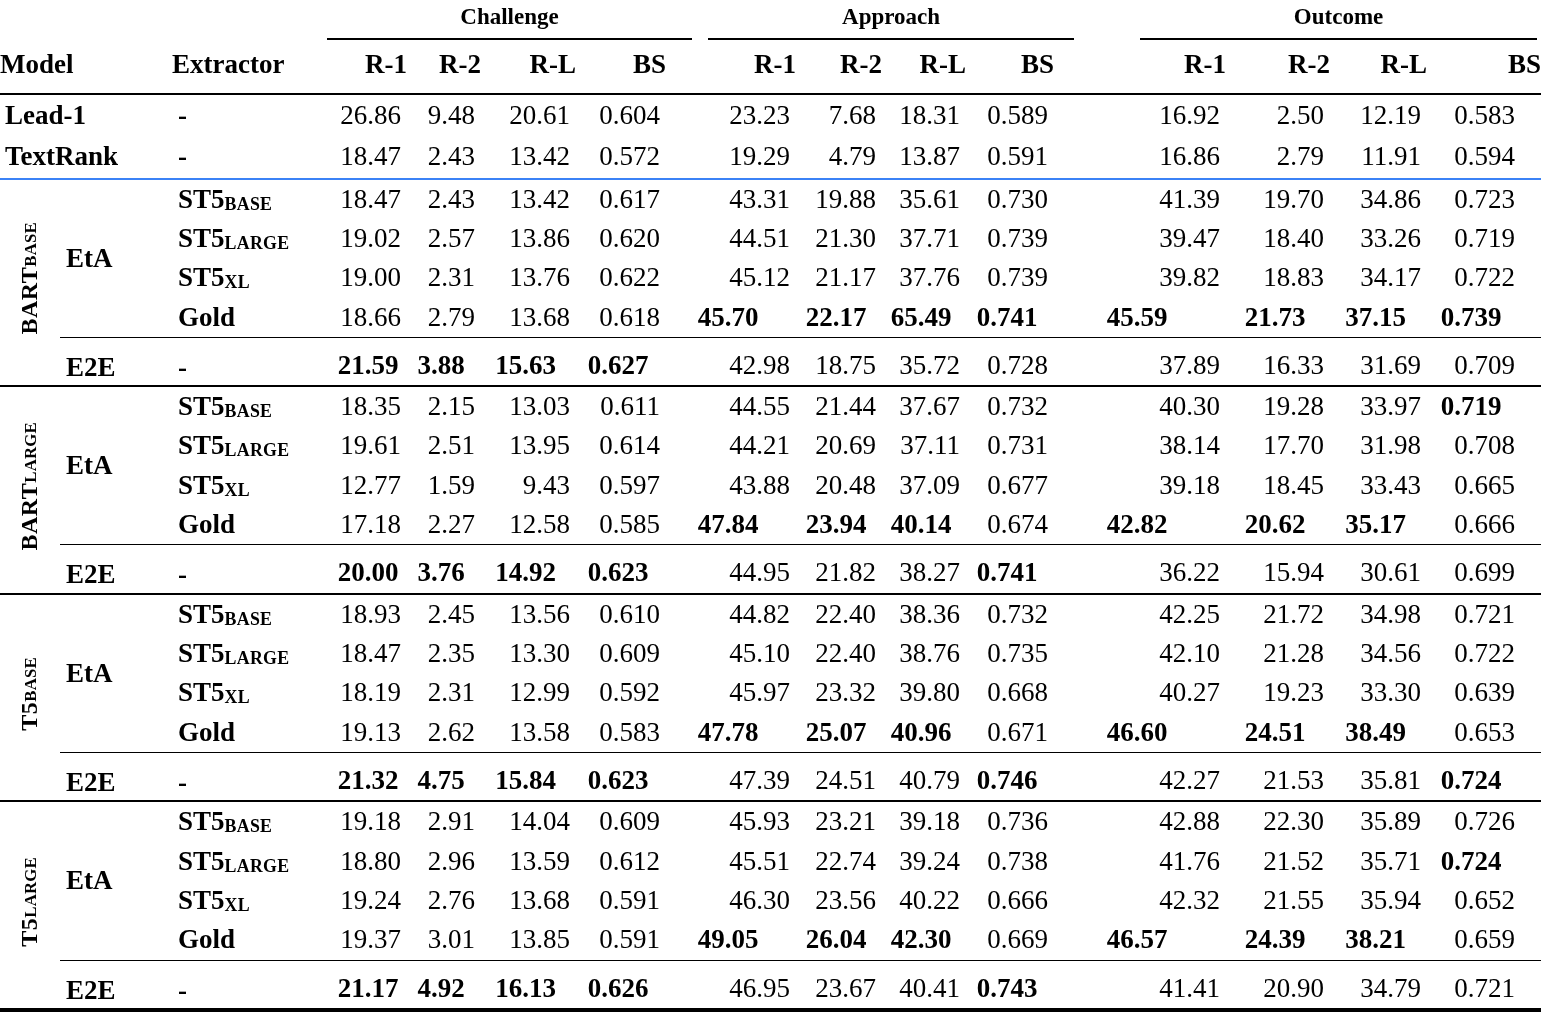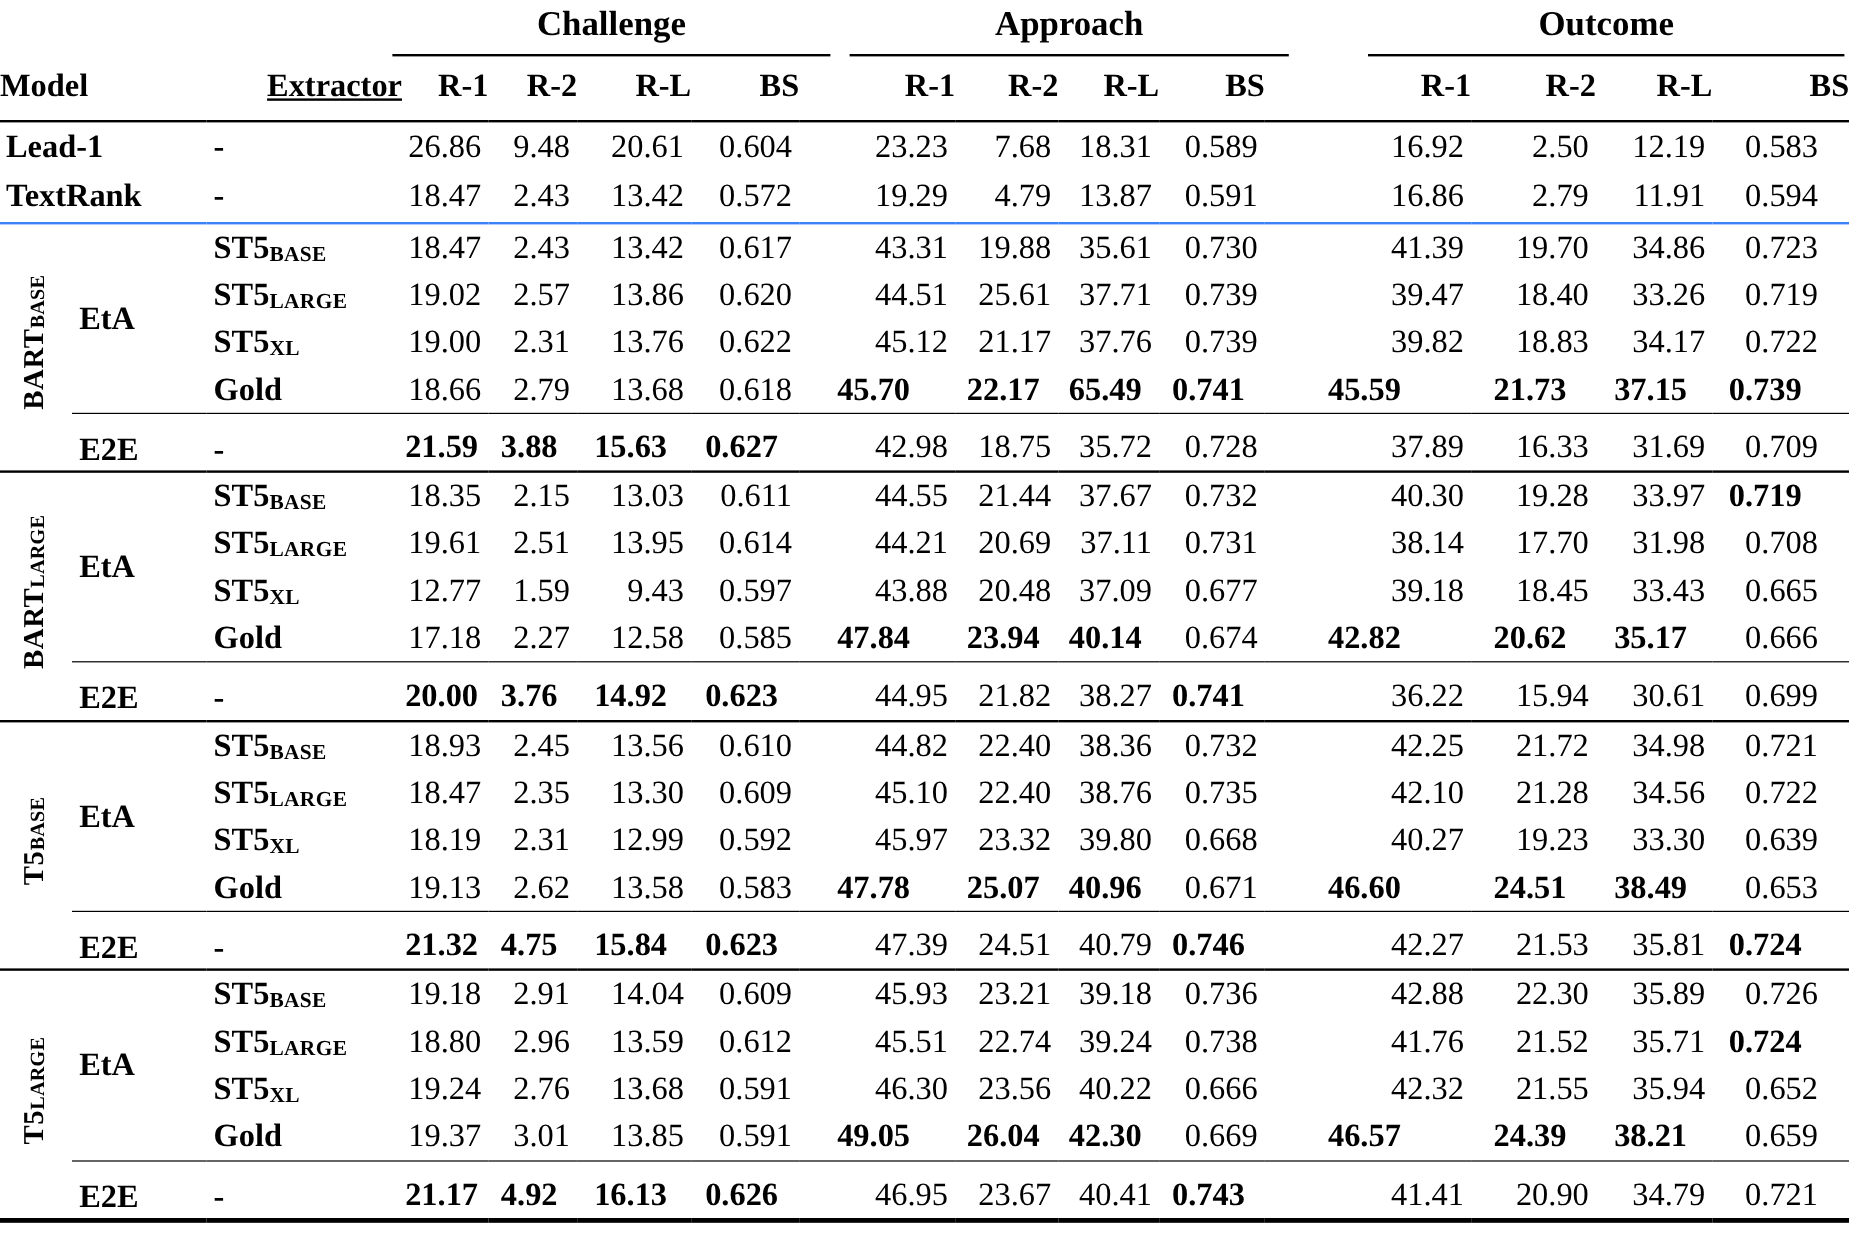--- a/index.html
+++ b/index.html
@@ -3,27 +3,27 @@
 <meta charset="utf-8">
 <style>
   html,body{margin:0;padding:0;}
   body{width:1541px;height:1034px;background:#ffffff;color:#000;
        font-family:"Liberation Serif","DejaVu Serif",serif;overflow:hidden;}
   table{border-collapse:collapse;table-layout:fixed;width:1541px;}
   td,th{padding:0;vertical-align:middle;font-size:27px;line-height:1.16;}
   
   thead .gh{padding:4px 0 0;vertical-align:bottom;}
   .cmid{border-bottom:2px solid #000;padding:0 0 7px;text-align:center;
-        font-weight:bold;font-size:29px;}
+        font-weight:bold;font-size:23px;}
   .cmid-c{margin-left:-8px;margin-right:-26px;}
   .cmid-a{margin-left:42px;margin-right:-20px;}
   .cmid-o{margin-left:86px;margin-right:4px;}
   .colhead th{border-bottom:2.5px solid #000;font-weight:bold;padding:9px 0 13px;}
   .model-h{text-align:left;padding-left:18px;margin-left:48px;}
-  .ext-h{text-align:right;padding-left:6px;text-decoration:underline;}
+  .ext-h{text-align:left;padding-left:6px;}
   .mh{text-align:right;padding-right:16px;}
   .mh-bs{padding-right:20px;}
   .mh-last{padding-right:40px;}
   
   .num{text-align:right;padding:4px 6px 4px 0;}
   .col-last{padding-right:26px;}
   .bold{font-weight:bold;text-align:center;}
   .mcell{text-align:left;padding-left:5px;font-weight:bold;}
   .ecell{text-align:left;padding-left:6px;}
   .ename{font-weight:bold;}
@@ -142,21 +142,21 @@
         <td class="num">34.86</td>
         <td class="num col-last">0.723</td>
       </tr>
       <tr class="eta-row">
         <td class="ecell"><span class="ename">ST5</span><span class="esub">LARGE</span></td>
         <td class="num">19.02</td>
         <td class="num">2.57</td>
         <td class="num">13.86</td>
         <td class="num">0.620</td>
         <td class="num">44.51</td>
-        <td class="num">25.61</td>
+        <td class="num">21.30</td>
         <td class="num">37.71</td>
         <td class="num">0.739</td>
         <td class="num">39.47</td>
         <td class="num">18.40</td>
         <td class="num">33.26</td>
         <td class="num col-last">0.719</td>
       </tr>
       <tr class="eta-row">
         <td class="ecell"><span class="ename">ST5</span><span class="esub">XL</span></td>
         <td class="num">19.00</td>

